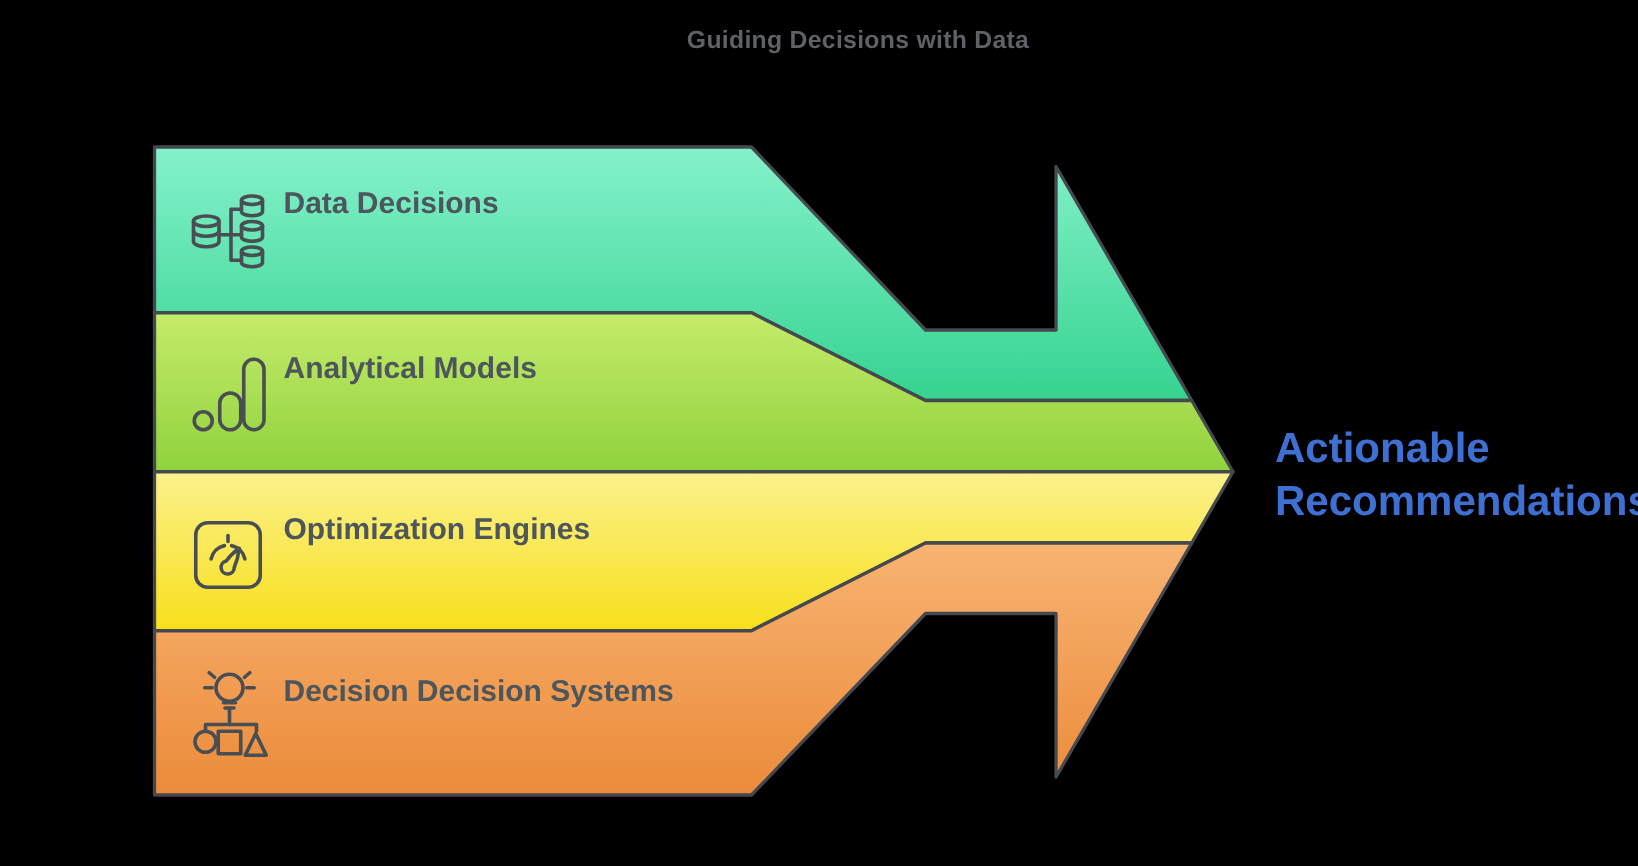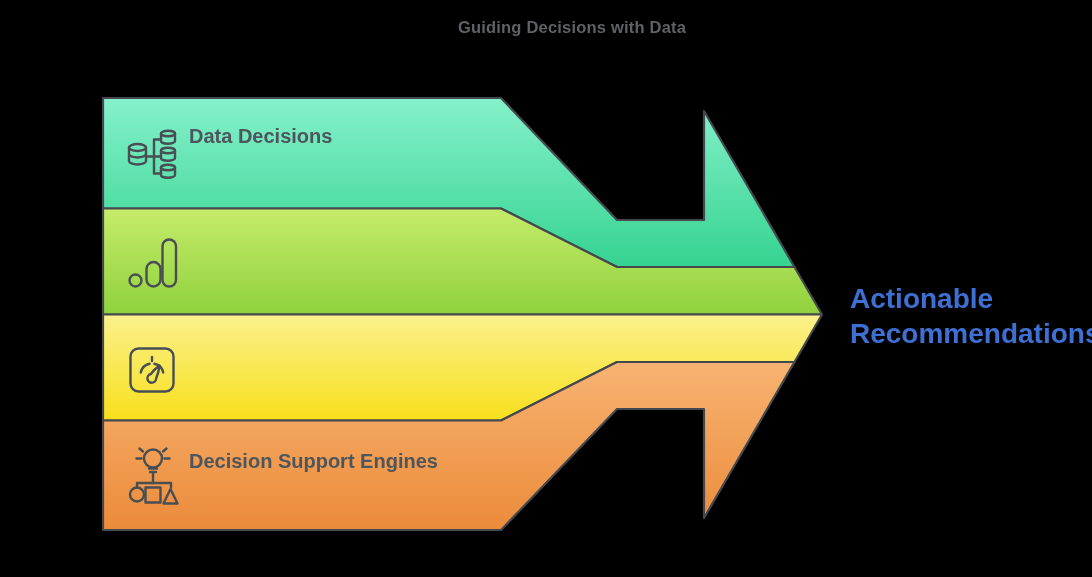--- a/index.html
+++ b/index.html
@@ -91,17 +91,19 @@
     <circle cx="25" cy="12.5" r="9"></circle>
     <path d="M21 22.5 H29 M22 26 H28 M25 26 V37"></path>
     <path d="M8.5 12.5 H13.5 M36.5 12.5 H41.5 M11.5 2.5 L15 5.5 M38.5 2.5 L35 5.5"></path>
     <path d="M9 37 H43 M9 37 V41.5 M43 37 V41.5"></path>
     <circle cx="9" cy="48.5" r="7"></circle>
     <rect x="17.5" y="41.5" width="15" height="15"></rect>
     <path d="M42.5 43 L35.5 57.5 H49.5 Z"></path>
   </svg>
 
   <div class="stage-label" style="top: 125px; color: rgb(77, 86, 92);">Data Decisions</div>
-  <div class="stage-label" style="top: 450px; color: rgb(77, 86, 92);">Decision Support Engines</div>
+  <div class="stage-label" style="top: 235px; color: rgb(77, 86, 92);">Analytical Models</div>
+  <div class="stage-label" style="top: 342px; color: rgb(77, 86, 92);">Optimization Engines</div>
+  <div class="stage-label" style="top: 450px; color: rgb(77, 86, 92);">Decision Decision Systems</div>
 
   <div class="outcome" style="color: rgb(62, 112, 212);">Actionable Recommendations</div>
 
 </div>
 
 </body></html>

